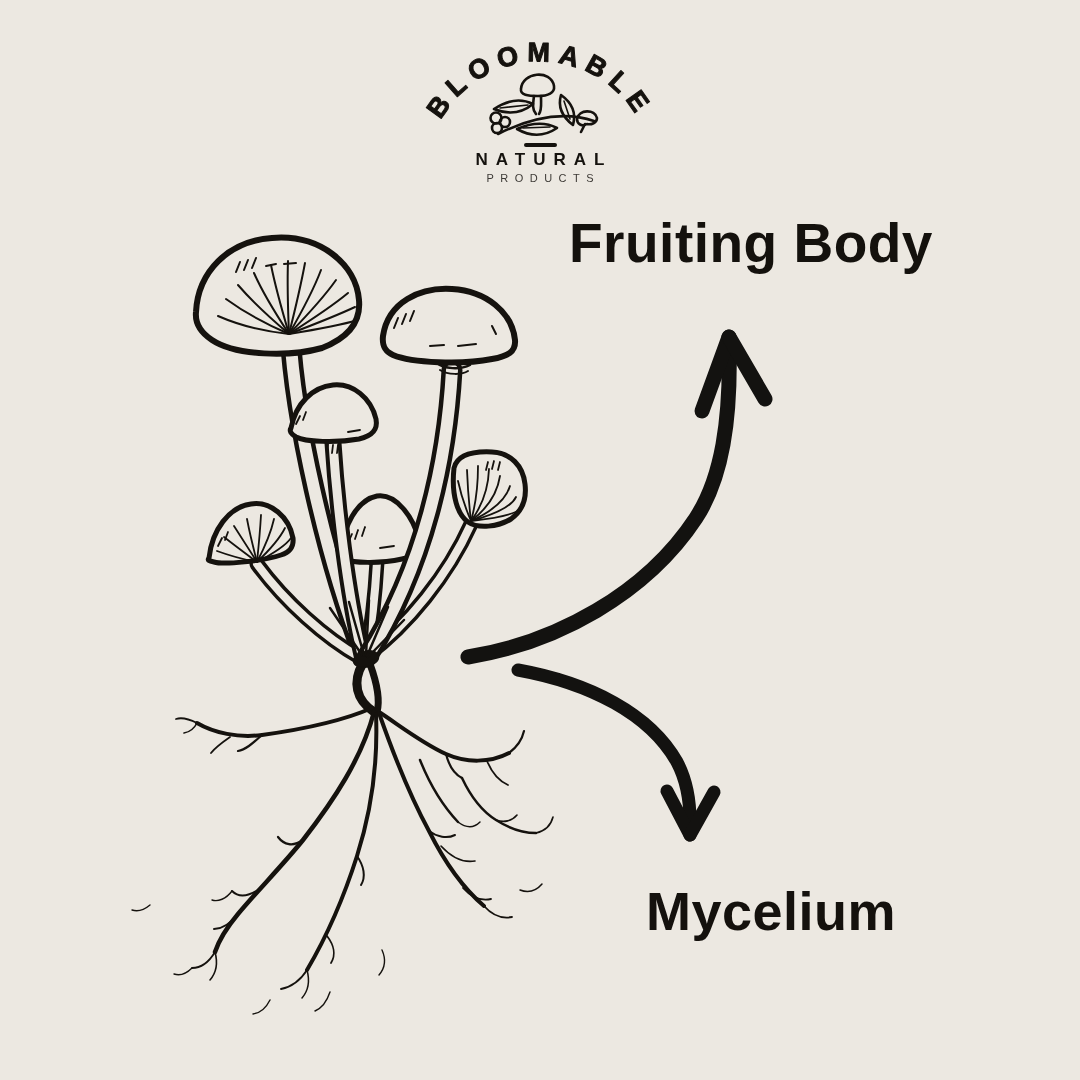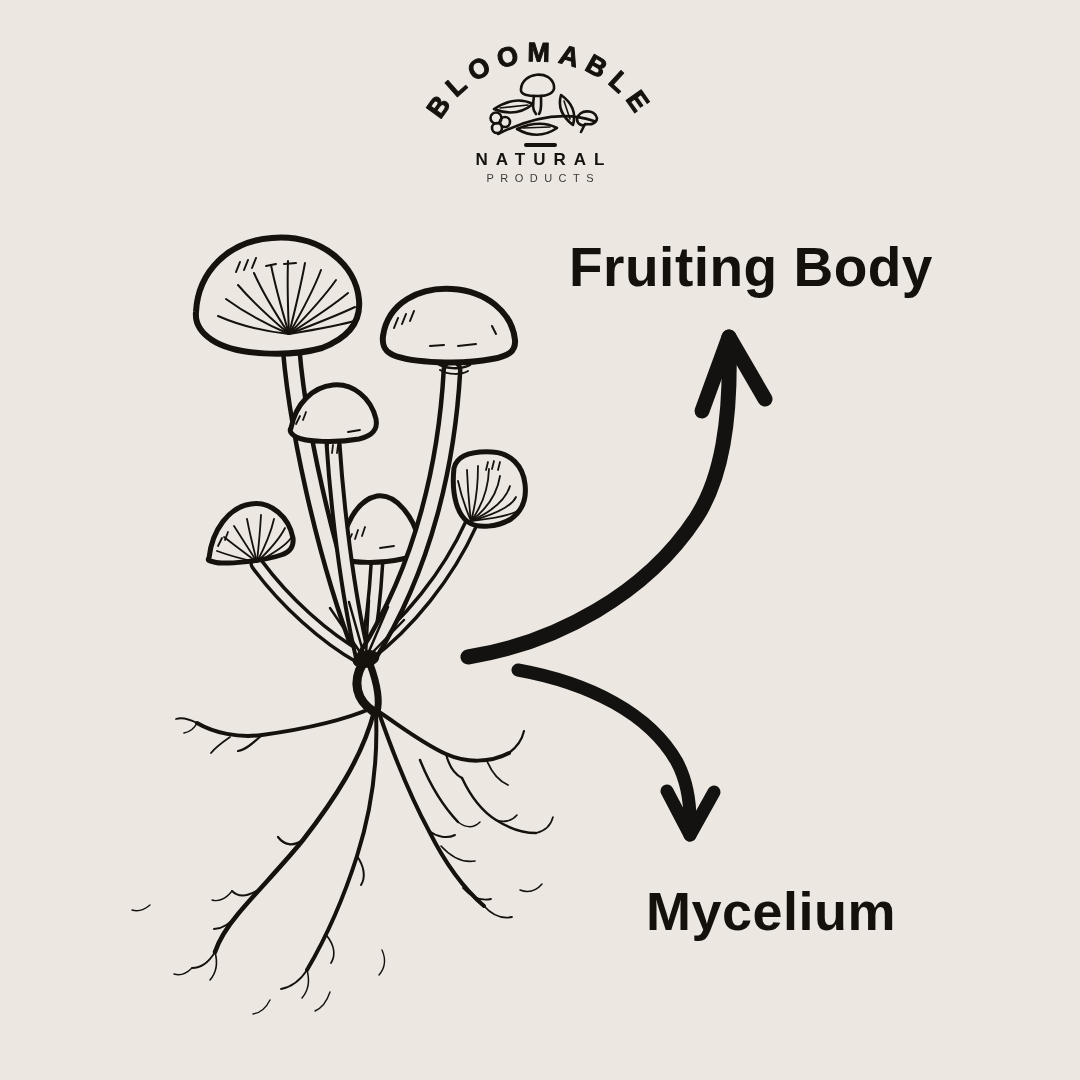--- a/index.html
+++ b/index.html
@@ -11,21 +11,21 @@
     font-family:"Liberation Sans", sans-serif;
   }
   .art{position:absolute;left:0;top:0;width:1080px;height:1080px;}
   .big-label{
     position:absolute;
     color:#14110d;
     font-weight:700;
     white-space:nowrap;
     letter-spacing:.5px;
   }
-  .fruiting{left:569px;top:235px;font-size:55px;}
+  .fruiting{left:569px;top:211px;font-size:55px;}
   .mycelium{left:646px;top:880px;font-size:54px;text-align:right;}
   .logo-natural{
     position:absolute;left:420px;top:150px;width:240px;
     text-align:center;color:#15120e;font-weight:700;
     font-size:17px;letter-spacing:8px;text-indent:8px;
   }
   .logo-products{
     position:absolute;left:420px;top:172px;width:240px;
     text-align:center;color:#3d3a36;font-weight:500;
     font-size:11px;letter-spacing:6.5px;text-indent:6.5px;

